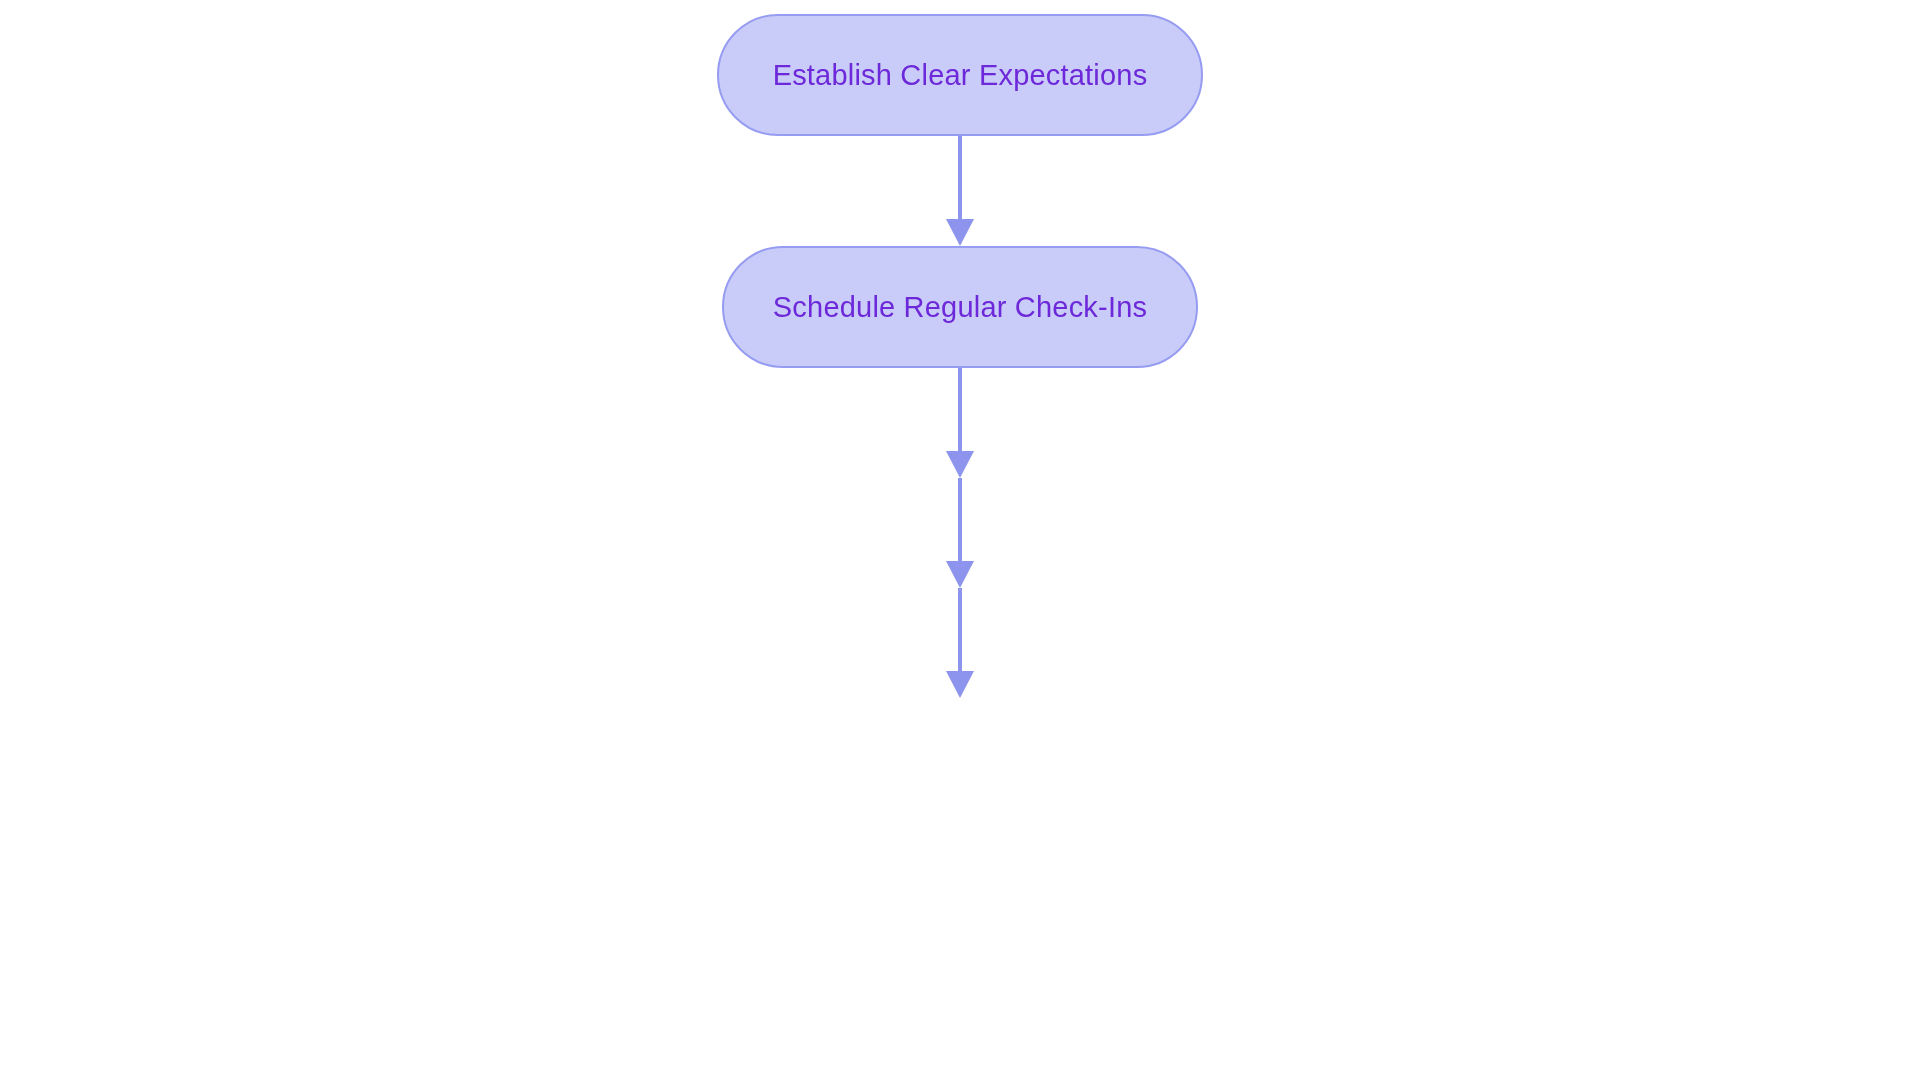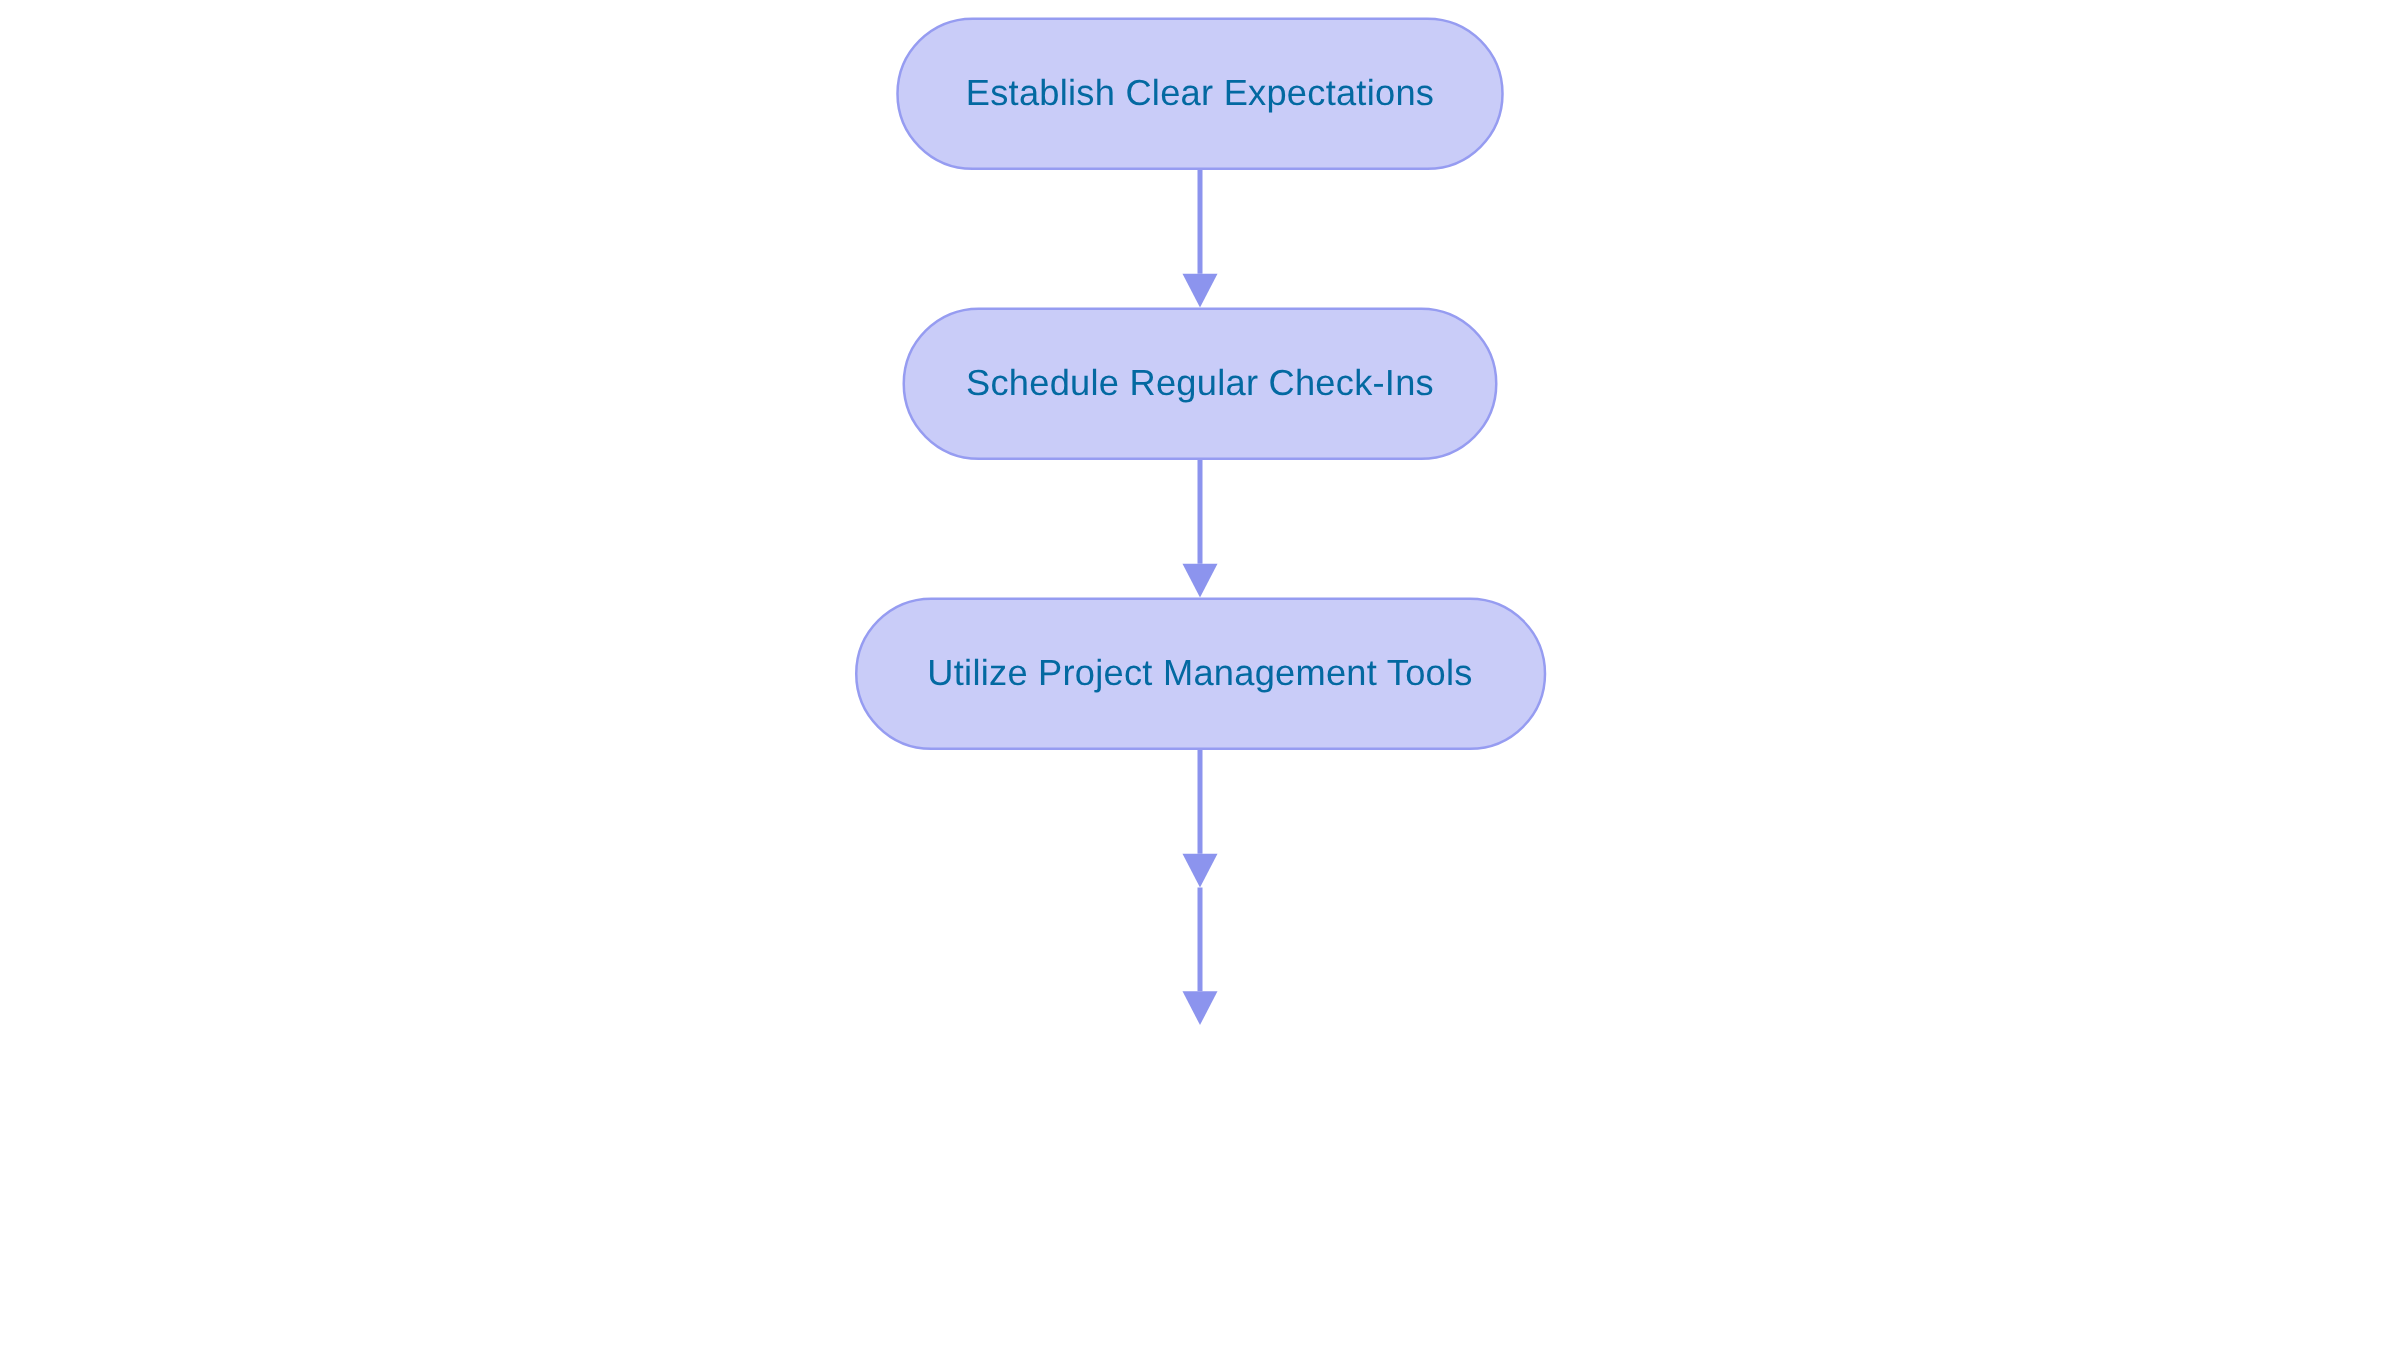--- a/index.html
+++ b/index.html
@@ -28,21 +28,21 @@
     border-radius: 61px;
     background: #c9ccf8;
     border: 2px solid #969cf1;
     box-sizing: border-box;
     display: flex;
     align-items: center;
     justify-content: center;
     flex: 0 0 auto;
   }
   .node-label {
-    color: #0369a1;
+    color: #6d28d9;
     font-size: 29px;
     font-weight: 500;
     letter-spacing: 0.2px;
     white-space: nowrap;
     text-align: center;
   }
   .n1 { width: 486px; }
   .n2 { width: 476px; }
   .n3 { width: 553px; }
   .n4 { width: 443px; }
@@ -84,23 +84,20 @@
 
   <div class="node n2">
     <span class="node-label">Schedule Regular Check-Ins</span>
   </div>
 
   <div class="arrow">
     <div class="arrow-line"></div>
     <div class="arrow-head"></div>
   </div>
 
-  <div class="node n3">
-    <span class="node-label">Utilize Project Management Tools</span>
-  </div>
 
   <div class="arrow">
     <div class="arrow-line"></div>
     <div class="arrow-head"></div>
   </div>
 
 
   <div class="arrow">
     <div class="arrow-line"></div>
     <div class="arrow-head"></div>

